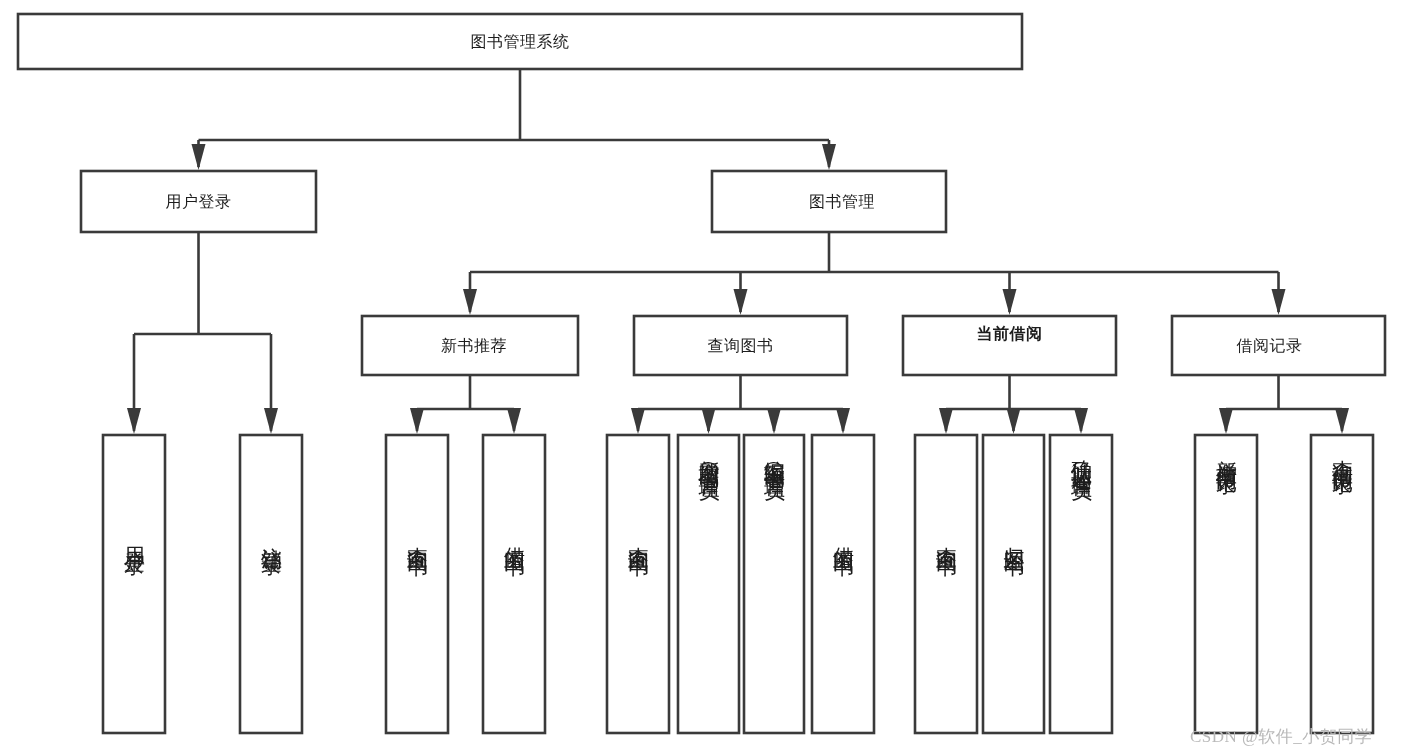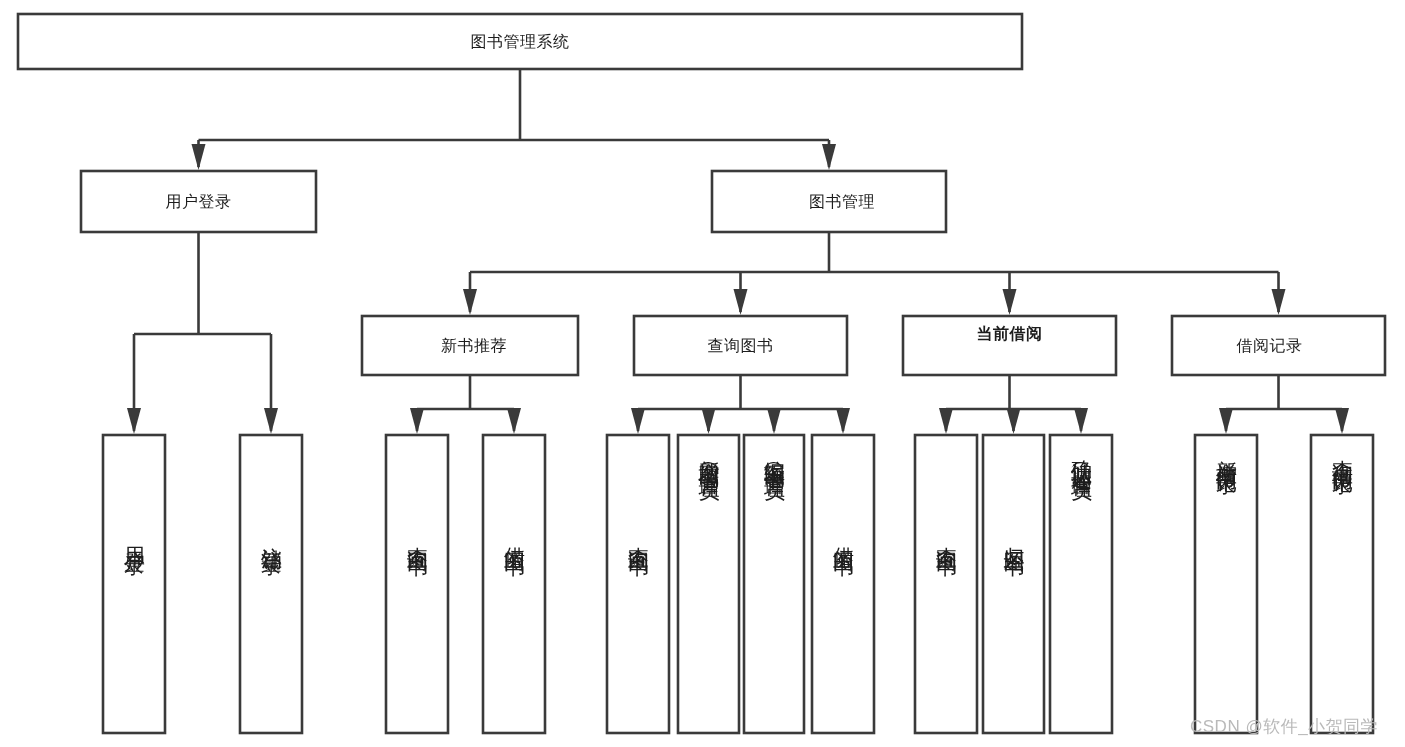--- a/index.html
+++ b/index.html
@@ -62,23 +62,24 @@
     line-height: 1.18;
     letter-spacing: 3px;
     align-items: center;
     justify-content: center;
     text-align: center;
   }
   .watermark {
     position: absolute;
     font-size: 17px;
     color: #b9b9b9;
-    font-family: Liberation Sans, sans-serif;
+    font-family: Liberation Serif, serif;
     white-space: nowrap;
     letter-spacing: 0.5px;
+    margin-top: 10px;
   }
 </style>
 </head>
 <body>
 
 <div id="diagram-root">
 
   <svg class="canvas" viewBox="0 0 1405 747" xmlns="http://www.w3.org/2000/svg">
     <defs>
       <marker id="arrow" viewBox="0 0 12 14" refX="6" refY="13" markerWidth="12" markerHeight="14" orient="auto-start-reverse">

